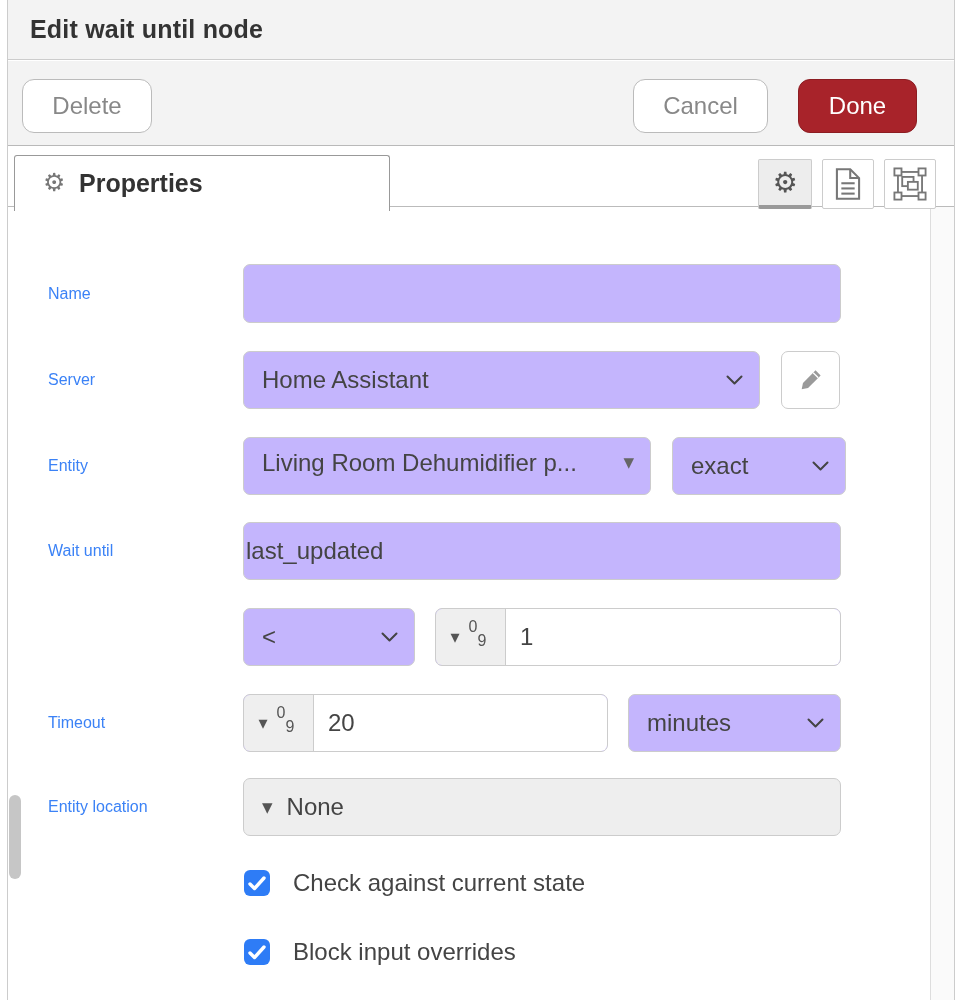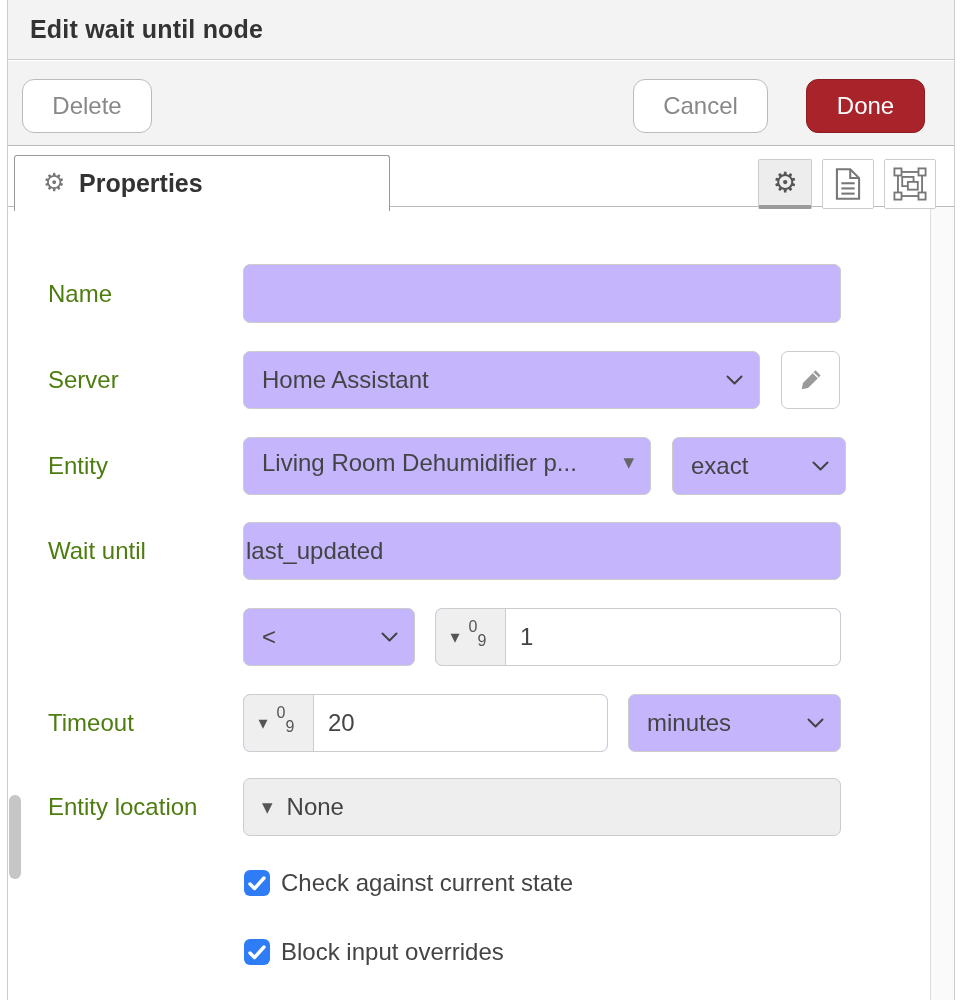--- a/index.html
+++ b/index.html
@@ -14,38 +14,38 @@
   .right-gutter { position:absolute; left:930px; top:207px; width:24px; height:793px; background:#fafafa; border-left:1px solid #ddd; }
 
   .header { position:absolute; left:8px; top:0; width:946px; height:60px; background:#f3f3f3; border-bottom:1px solid #ccc; }
   .title  { position:absolute; left:22px; top:0; line-height:59px; font-size:25px; font-weight:bold; color:#333; letter-spacing:.2px; }
 
   .toolbar { position:absolute; left:8px; top:61px; width:946px; height:85px; background:#f3f3f3; border-bottom:1px solid #b9b9b9; }
   .btn { position:absolute; top:18px; height:54px; border:1px solid #bbb; background:#fff; border-radius:12px;
          font-size:24px; color:#888; text-align:center; line-height:52px; cursor:pointer; }
   .btn-delete { left:14px;  width:130px; }
   .btn-cancel { left:625px; width:135px; }
-  .btn-done   { left:790px; width:119px; background:#a8232a; border-color:#8c1d22; color:#fff;margin-left:8px; }
+  .btn-done   { left:790px; width:119px; background:#a8232a; border-color:#8c1d22; color:#fff; }
 
   
   .tabbar-line { position:absolute; left:8px; top:206px; width:946px; height:1px; background:#bbb; }
   .tab-active { position:absolute; left:14px; top:155px; width:376px; height:56px; background:#fff;
                 border:1px solid #999; border-bottom:none; border-radius:3px 3px 0 0; z-index:3; }
   .tab-active .tab-gear { position:absolute; left:28px; top:0; line-height:53px; font-size:25px; color:#777; }
   .tab-active .tab-label { position:absolute; left:64px; top:0; line-height:54px; font-size:25px; font-weight:bold; color:#333; }
 
   .icon-btn { position:absolute; top:159px; height:50px; border:1px solid #ccc; background:#fff; border-radius:2px;
               display:flex; align-items:center; justify-content:center; cursor:pointer; z-index:2; }
   .icon-btn.selected { background:#ededed; border-bottom:4px solid #9a9a9a; }
   .ib-gear { left:758px; width:54px; font-size:28px; color:#555; }
   .ib-doc  { left:822px; width:52px; }
   .ib-app  { left:884px; width:52px; }
 
   
-  .flabel { position:absolute; left:48px; font-size:24px; color:#4d7c0f; }
+  .flabel { position:absolute; left:48px; font-size:16px; color:#3b82f6; }
   .fbox { position:absolute; border:1px solid #ccc; border-radius:7px; background:#c4b5fd; font-size:24px; color:#444; }
   input.fbox { padding:0 2px; outline:none; font-family:inherit; }
   .selectbox { display:flex; align-items:center; padding:0 44px 0 18px; cursor:pointer; }
   .selectbox .chev { position:absolute; right:16px; top:50%; margin-top:-5px; }
   .combo { display:flex; align-items:center; padding:0 40px 6px 18px; cursor:pointer; }
   .combo .tri { position:absolute; right:16px; top:50%; margin-top:-16px; font-size:21px; color:#666; }
   .disabledbox { background:#eee; display:flex; align-items:center; gap:14px; padding:0 18px; }
   .disabledbox .tri { font-size:21px; color:#555; }
 
   .typed { display:flex; overflow:hidden; padding:0; }
@@ -53,21 +53,21 @@
                 justify-content:center; gap:9px; cursor:pointer; flex-shrink:0; }
   .typed .seg .tri { font-size:18px; color:#555; }
   .numicon { position:relative; width:22px; height:34px; color:#555; }
   .numicon .n-top { position:absolute; left:0; top:-2px; font-size:16px; }
   .numicon .n-bot { position:absolute; left:9px; top:12px; font-size:16px; }
   .typed input { border:none; outline:none; flex:1; font-size:24px; color:#444; padding:0 14px; font-family:inherit; background:#fff; min-width:0; }
 
   .pencil-btn { position:absolute; left:781px; top:351px; width:59px; height:58px; border:1px solid #ccc;
                 border-radius:7px; background:#fff; display:flex; align-items:center; justify-content:center; cursor:pointer; }
 
-  .checkrow { position:absolute; display:flex; align-items:center; gap:11px; cursor:pointer; }
+  .checkrow { position:absolute; display:flex; align-items:center; gap:23px; cursor:pointer; }
   .checkbox { width:26px; height:26px; border-radius:6px; background:#2e7cf6; display:flex; align-items:center; justify-content:center; flex-shrink:0; }
   .checkrow .clabel { font-size:24px; color:#444; }
 </style>
 </head>
 <body>
 
 <div class="stage">
 
   <div class="panel-border-left"></div>
   <div class="panel-border-right"></div>

